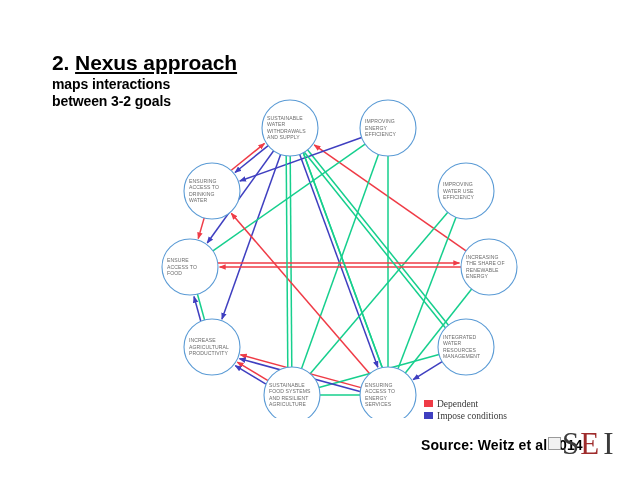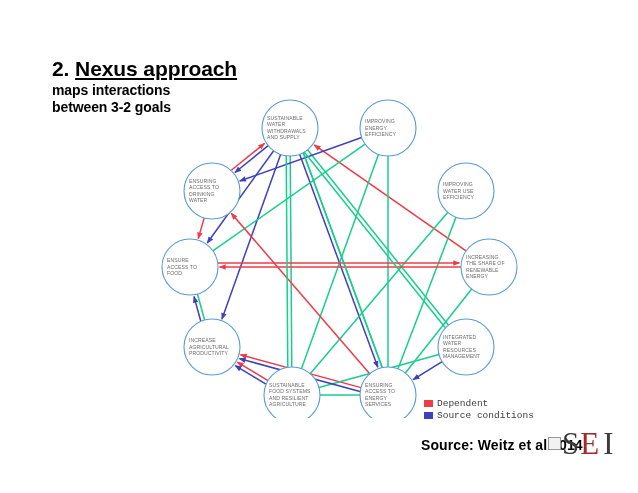--- a/index.html
+++ b/index.html
@@ -13,21 +13,21 @@
     width: 638px;
     height: 493px;
     background: #ffffff;
     overflow: hidden;
     font-family: "Liberation Sans", sans-serif;
   }
   
   #heading {
     position: absolute;
     left: 52px;
-    top: 56px;
+    top: 50px;
     width: 300px;
   }
   .head-line {
     color: #000000;
     font-weight: bold;
     line-height: 1.22;
     white-space: nowrap;
   }
   .head-line-1 {
     font-size: 21px;
@@ -74,21 +74,21 @@
     height: 11px;
     margin-bottom: 1px;
   }
   .legend-swatch {
     width: 9px;
     height: 7px;
     margin-right: 4px;
     flex: 0 0 auto;
   }
   .legend-text {
-    font-family: Liberation Mono, monospace;
+    font-family: Liberation Serif, serif;
     font-size: 9.5px;
     color: #3a3a3a;
     white-space: nowrap;
   }
   
   #source {
     position: absolute;
     left: 421px;
     top: 437px;
     font-family: "Liberation Sans", sans-serif;
@@ -225,21 +225,21 @@
     </svg>
   </div>
 
   <div id="legend">
       <div class="legend-row">
         <span class="legend-swatch" style="background: rgb(239, 59, 70);"></span>
         <span class="legend-text">Dependent</span>
       </div>
       <div class="legend-row">
         <span class="legend-swatch" style="background: rgb(63, 63, 192);"></span>
-        <span class="legend-text">Source conditions</span>
+        <span class="legend-text">Impose conditions</span>
       </div>
     </div>
 
   <div id="source">Source:  Weitz et al 2014</div>
 
   <div id="sei-logo">
     <span class="sei-mark"></span>
     <span class="sei-s">S</span>
     <span class="sei-e">E</span>
     <span class="sei-i">I</span>

